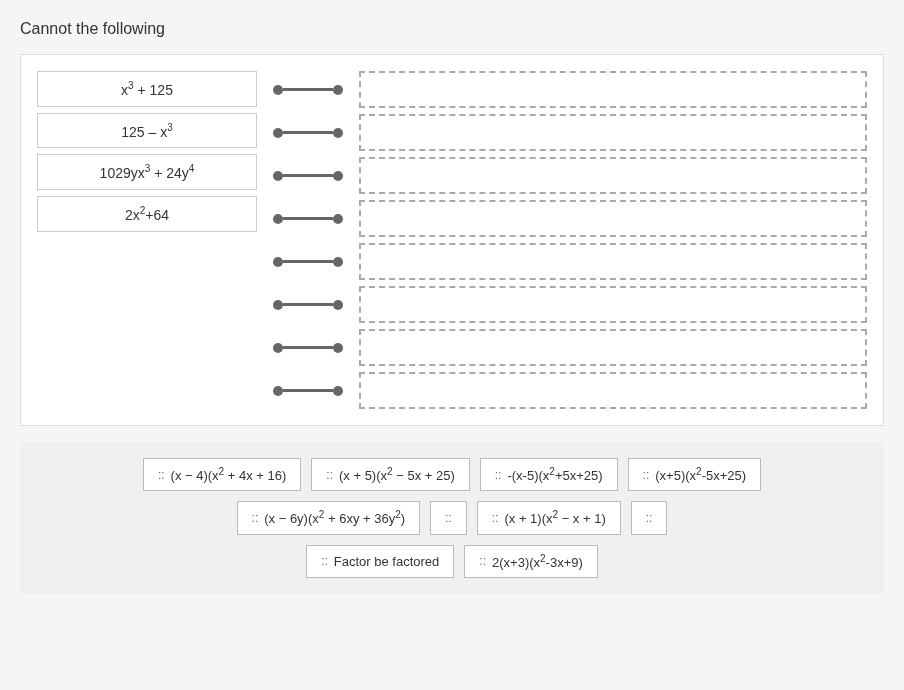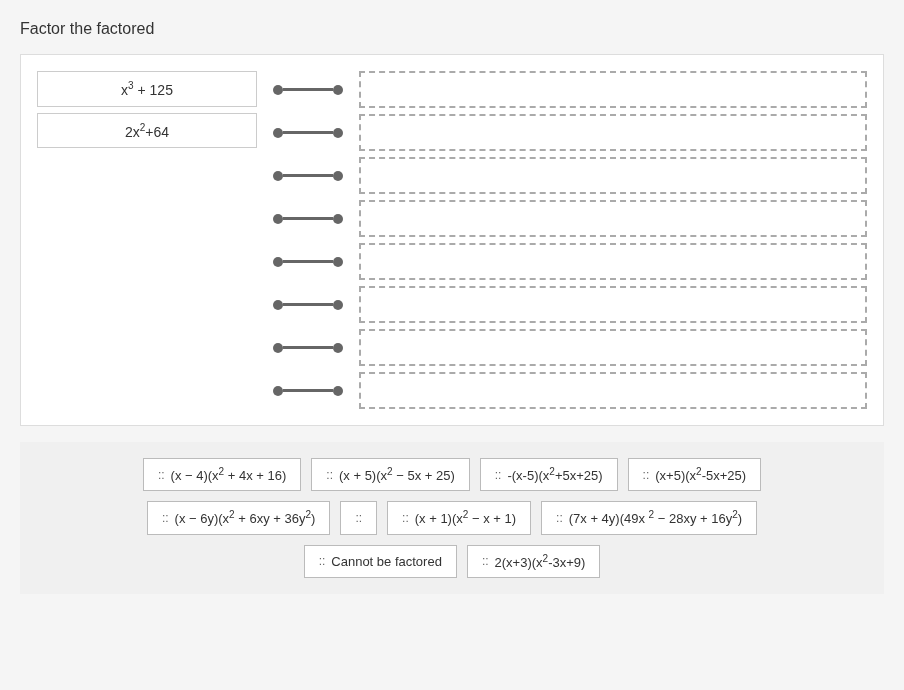--- a/index.html
+++ b/index.html
@@ -113,27 +113,29 @@
       color: #666;
       font-size: 12px;
     }
     sup {
       font-size: 10px;
     }
   </style>
 </head>
 <body>
 
-<h1 class="page-title">Factor the factored</h1>
+<h1 class="page-title">Cannot the following</h1>
 
 <div class="main-container">
   <div style="display:flex; background:white; border:1px solid #ddd; padding: 16px 0; margin-bottom:16px;">
 
     <div class="left-column">
       <div class="left-item">x<sup>3</sup> + 125</div>
+      <div class="left-item">125 – x<sup>3</sup></div>
+      <div class="left-item">1029yx<sup>3</sup> + 24y<sup>4</sup></div>
       <div class="left-item">2x<sup>2</sup>+64</div>
     </div>
 
     <div class="connector-column">
       <div class="connector">
         <div class="connector-dot-left"></div>
         <div class="connector-line"></div>
         <div class="connector-dot-right"></div>
       </div>
       <div class="connector">
@@ -211,27 +213,26 @@
       </div>
       <div class="answer-chip">
         <span class="chip-icon">::</span>
       </div>
       <div class="answer-chip">
         <span class="chip-icon">::</span>
         <span>(x + 1)(x<sup>2</sup> − x + 1)</span>
       </div>
       <div class="answer-chip">
         <span class="chip-icon">::</span>
-        <span>(7x + 4y)(49x <sup>2</sup> − 28xy + 16y<sup>2</sup>)</span>
       </div>
     </div>
     <div class="answer-row">
       <div class="answer-chip">
         <span class="chip-icon">::</span>
-        <span>Cannot be factored</span>
+        <span>Factor be factored</span>
       </div>
       <div class="answer-chip">
         <span class="chip-icon">::</span>
         <span>2(x+3)(x<sup>2</sup>-3x+9)</span>
       </div>
     </div>
   </div>
 </div>
 
 </body></html>

